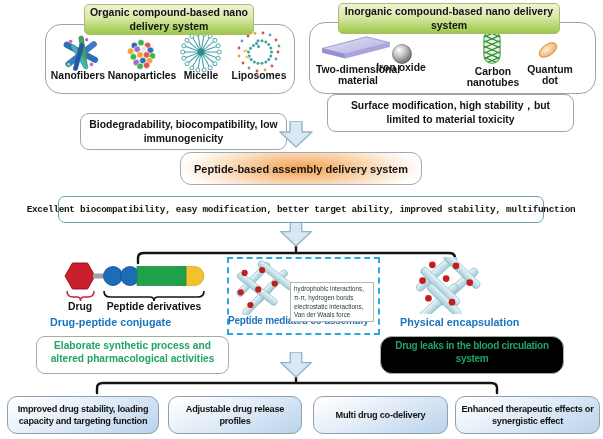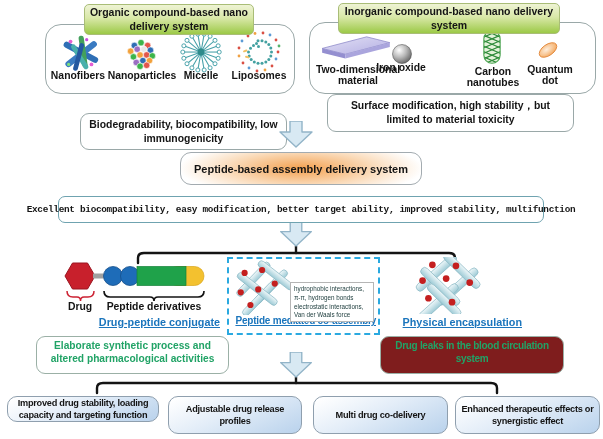--- a/index.html
+++ b/index.html
@@ -27,27 +27,27 @@
     border:1.4px solid #a3abb0;border-radius:11px;
     background:radial-gradient(ellipse 62% 110% at 50% 50%, rgba(242,150,60,.9) 0%, rgba(247,194,138,.6) 48%, rgba(255,255,255,0) 82%),#fff;
     display:flex;align-items:center;justify-content:center;
     font-weight:bold;font-size:11px;z-index:2;
   }
   .benefits-box{
     border:1.4px solid #6fa3b0;border-radius:7px;background:#fff;
     display:flex;align-items:center;justify-content:center;white-space:nowrap;
     font-weight:bold;font-size:9.4px;letter-spacing:-0.3px;
   }
-  .blue-title{position:absolute;text-align:right;font-weight:bold;color:#1b75bc;text-decoration:underline;}
+  .blue-title{position:absolute;text-align:left;font-weight:bold;color:#1b75bc;}
   .green-note{
     border:1.4px solid #9bb0a6;border-radius:9px;background:#fff;
     display:flex;align-items:flex-start;justify-content:center;text-align:center;
     color:#21a366;font-weight:bold;font-size:10.2px;line-height:1.3;padding:2px 5px;box-sizing:border-box;
   }
-  .green-note.tinted{background:#7f1d1d;}
+  .green-note.tinted{background:#000000;border-radius:12px;}
   .dashed-box{
     border:2px dashed #2aa9e0;background:#fff;z-index:1;
   }
   .interactions-box{
     border:1px solid #b5b5b5;background:#fff;color:#1a3a3a;
     font-size:6.3px;line-height:1.4;padding:2px 3px;box-sizing:border-box;z-index:4;
   }
   .bottom-box{
     border:1.4px solid #8f9fae;border-radius:10px;
     background:linear-gradient(155deg,#ffffff 4%,#e3edf8 45%,#b9d2ec 100%);
@@ -351,21 +351,21 @@
         <circle cx="20" cy="42" r="3.4"></circle>
       <circle cx="44" cy="46" r="3.4"></circle>
     </g>
   </svg>
   <div class="blue-title" style="left:400px;top:316px;width:122px;font-size:10.8px;">Physical encapsulation</div>
 
   <div class="abs green-note tinted" style="left:380px;top:336px;width:184px;height:38px;letter-spacing:-0.3px;font-size:10px;">
     <span>Drug leaks in the blood circulation system</span>
   </div>
 
-  <div class="abs bottom-box" style="left:7px;top:396px;width:152px;height:26px;">
+  <div class="abs bottom-box" style="left:7px;top:396px;width:152px;height:38px;">
     <span>Improved drug stability, loading capacity and targeting function</span>
   </div>
   <div class="abs bottom-box" style="left:313px;top:396px;width:135px;height:38px;">
     <span>Multi drug co-delivery</span>
   </div>
   <div class="abs bottom-box" style="left:168px;top:396px;width:134px;height:38px;">
     <span>Adjustable drug release profiles</span>
   </div>
   <div class="abs bottom-box" style="left:455px;top:396px;width:145px;height:38px;">
     <span>Enhanced therapeutic effects or synergistic effect</span>

